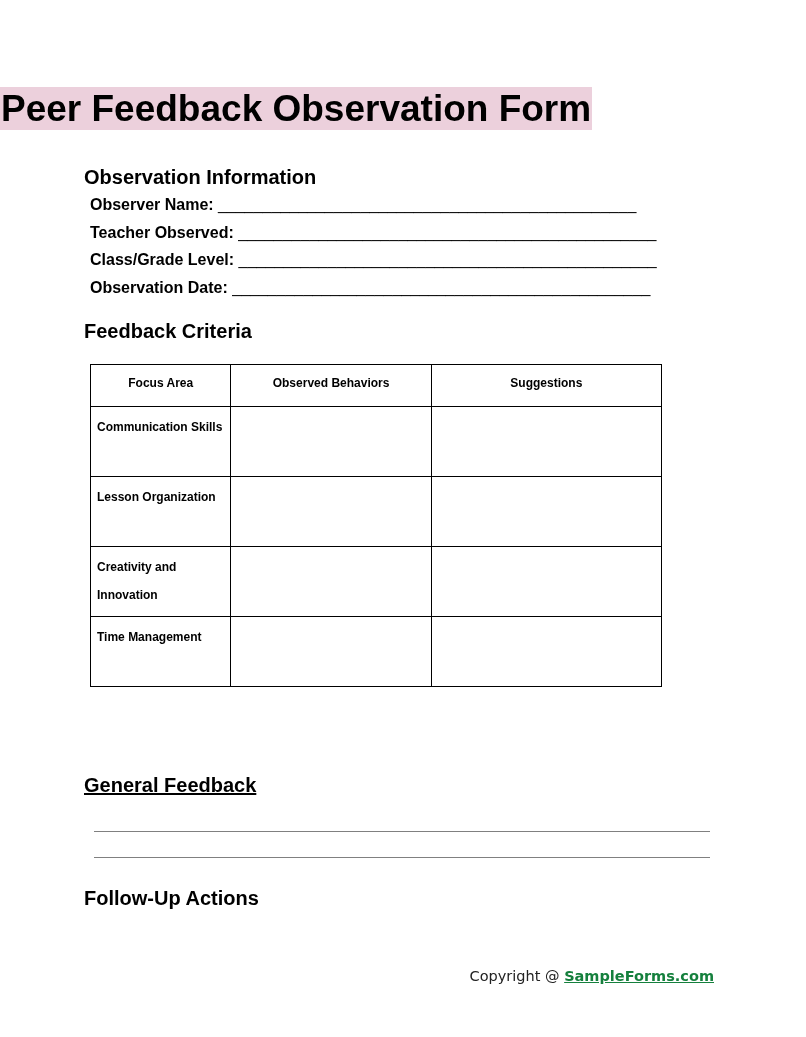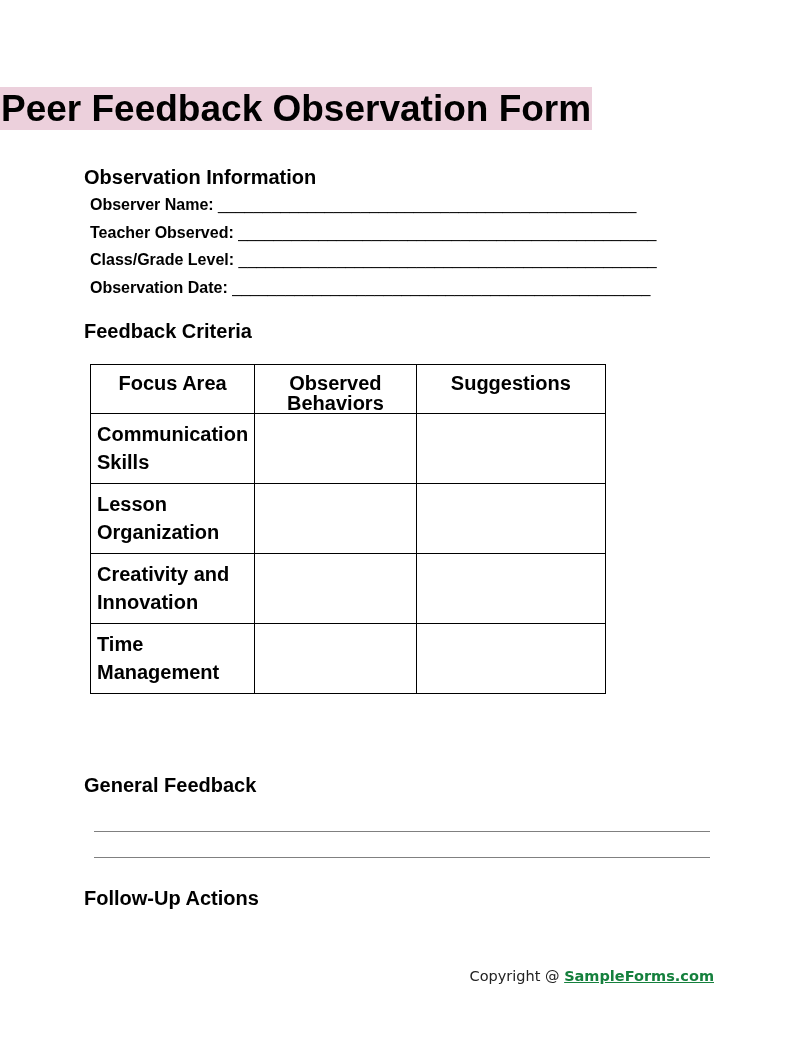--- a/index.html
+++ b/index.html
@@ -2,21 +2,21 @@
 <html><head>
   <meta charset="utf-8">
   <style>
     html, body { margin: 0; padding: 0; background: #ffffff; }
     body { width: 806px; height: 1037px; position: relative; font-family: "Liberation Sans", sans-serif; color: #000; overflow: hidden; }
     .title-wrap { position: absolute; top: 87px; left: 0; width: 806px; text-align: left; }
     .title { display: inline-block; background: #ecd0dc; font-weight: bold; font-size: 37px; line-height: 43px; padding: 0 1px; }
     .section-heading { position: absolute; left: 84px; font-weight: bold; font-size: 20px; line-height: 20px; }
     .field { position: absolute; left: 90px; font-weight: bold; font-size: 16px; line-height: 20px; white-space: nowrap; }
     .field .blank { font-weight: normal; text-align: right; }
-    table.criteria { position: absolute; top: 364px; left: 90px; width: 516px; border-collapse: collapse; font-size: 20px; }
+    table.criteria { position: absolute; top: 364px; left: 90px; width: 572px; border-collapse: collapse; font-size: 12px; }
     table.criteria th, table.criteria td { border: 1px solid #000; vertical-align: top; }
     table.criteria th { font-weight: bold; text-align: center; height: 42px; padding: 8px 6px 0 6px; box-sizing: border-box; line-height: 20px; }
     table.criteria td { height: 70px; padding: 6px 6px 0 6px; box-sizing: border-box; line-height: 28px; font-weight: bold; }
     .rule { position: absolute; left: 94px; width: 616px; height: 0; border-top: 1px solid #808080; }
     .copyright { position: absolute; top: 968px; right: 92px; font-family: "DejaVu Sans", sans-serif; font-size: 14.5px; color: #222; }
     .copyright a { color: #15803d; font-weight: bold; text-decoration: underline; }
   </style>
 </head>
 <body>
 
@@ -75,21 +75,21 @@
       <td></td>
     </tr>
     <tr>
       <td>Time Management</td>
       <td></td>
       <td></td>
     </tr>
   </tbody>
 </table>
 
-<div class="section-heading" style="top:775px;">General Feedback</div>
+<div class="section-heading" style="top:775px;text-decoration:underline;">General Feedback</div>
 <div class="rule" style="top:831px;"></div>
 <div class="rule" style="top:857px;"></div>
 
 <div class="section-heading" style="top:888px;">Follow-Up Actions</div>
 
 <div class="copyright">
   <span>Copyright @ </span><a>SampleForms.com</a>
 </div>
 
 </body></html>

